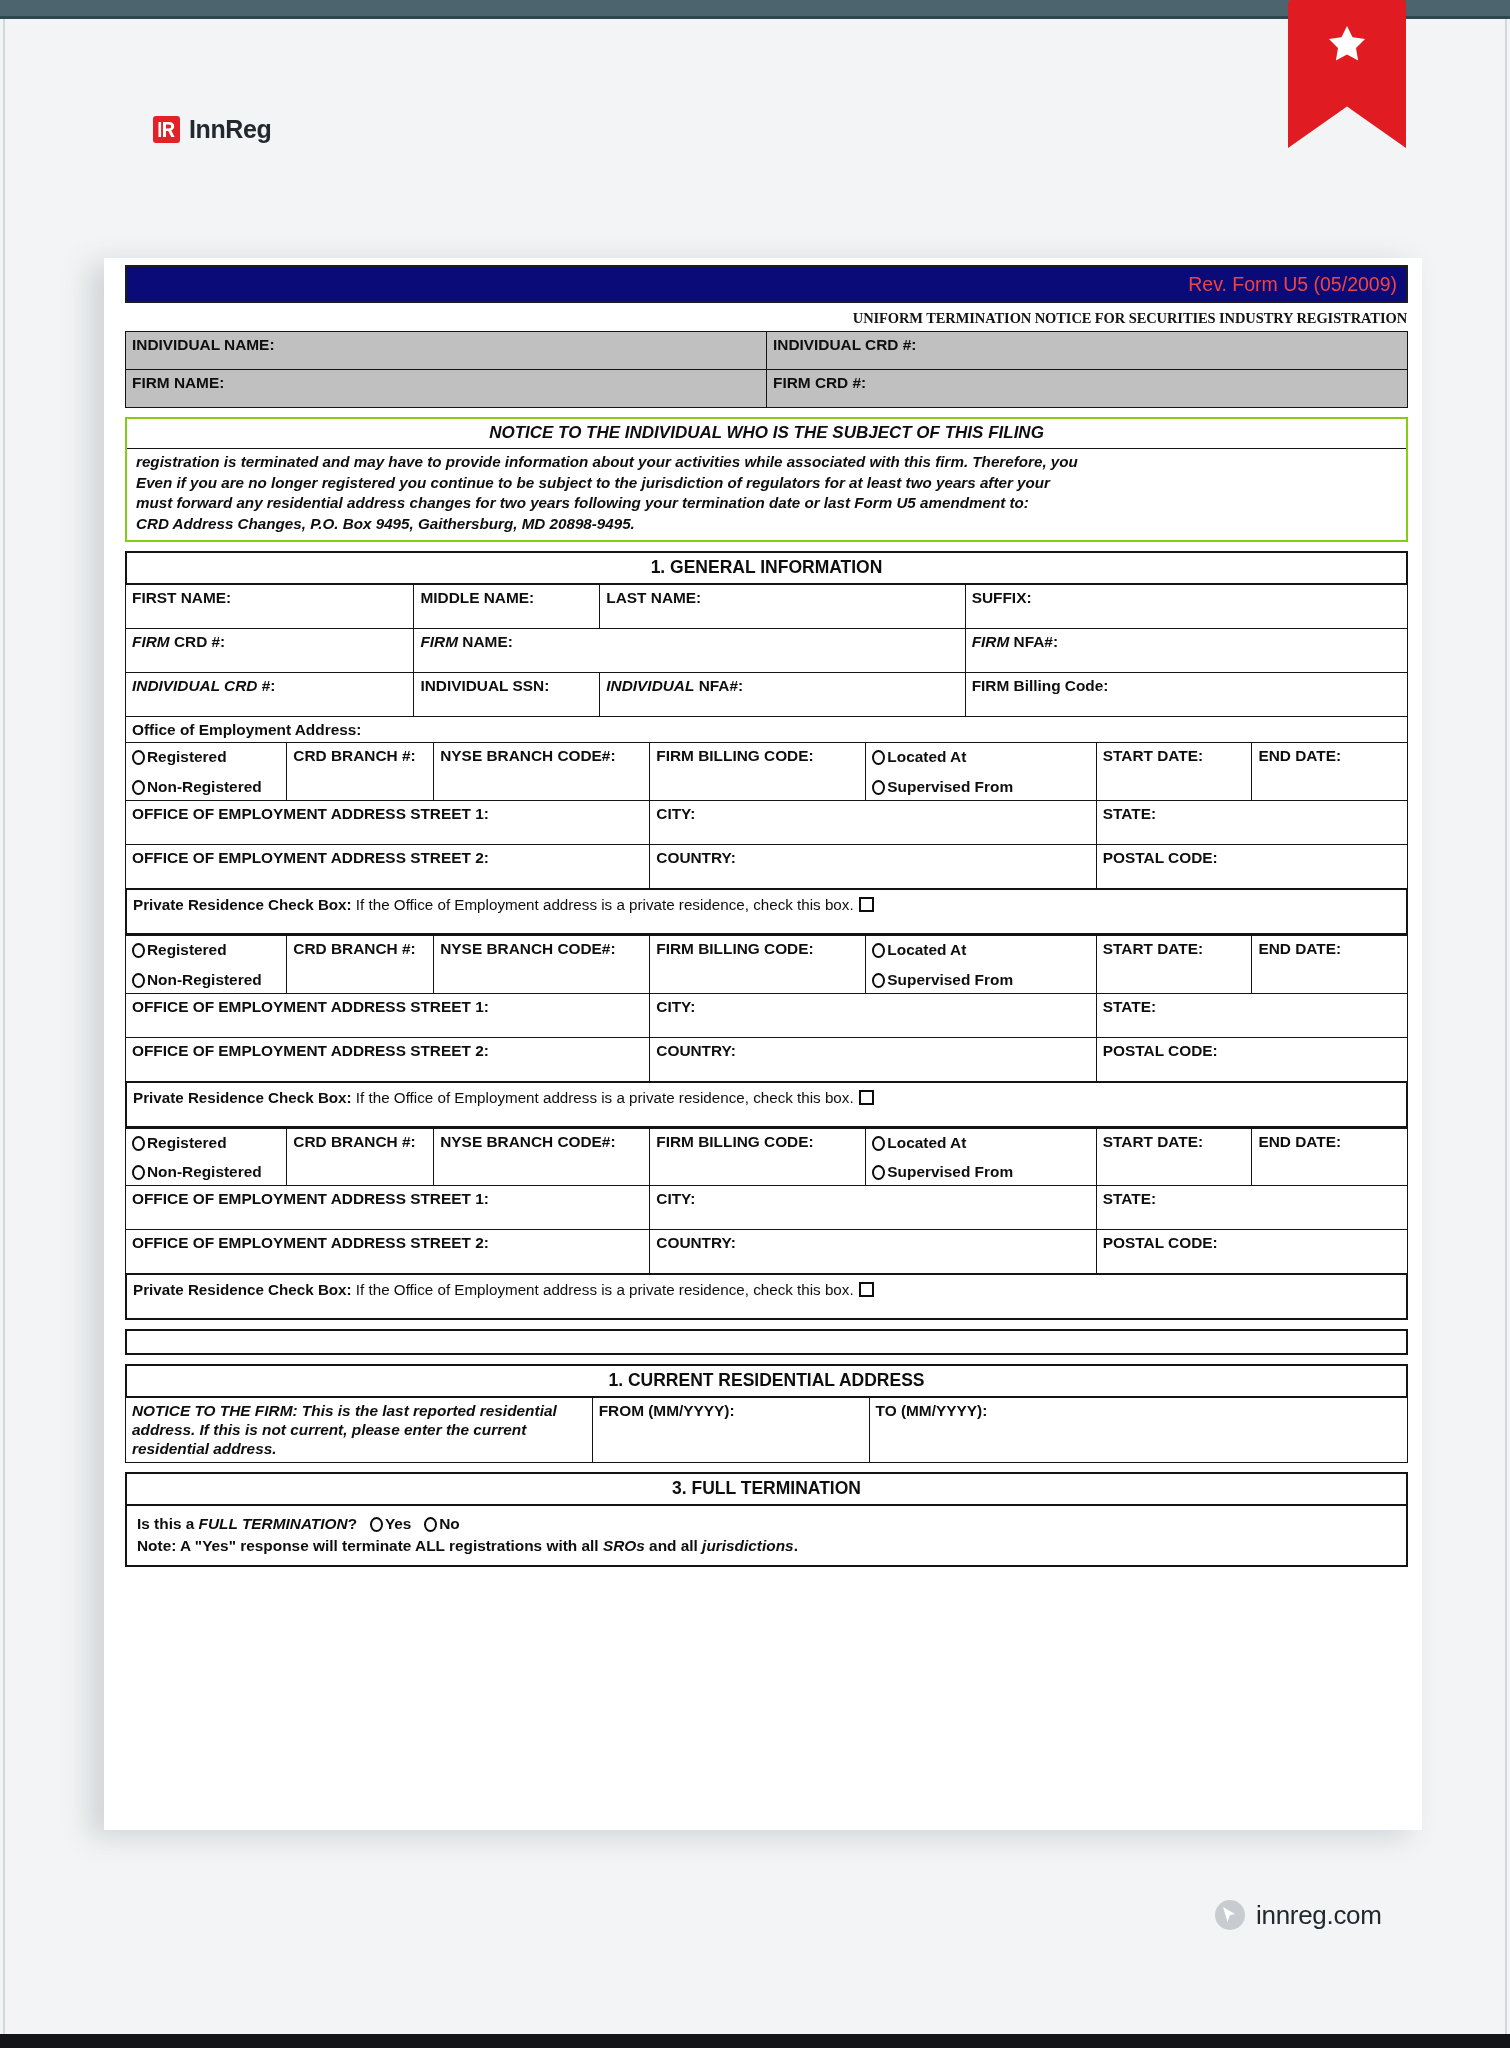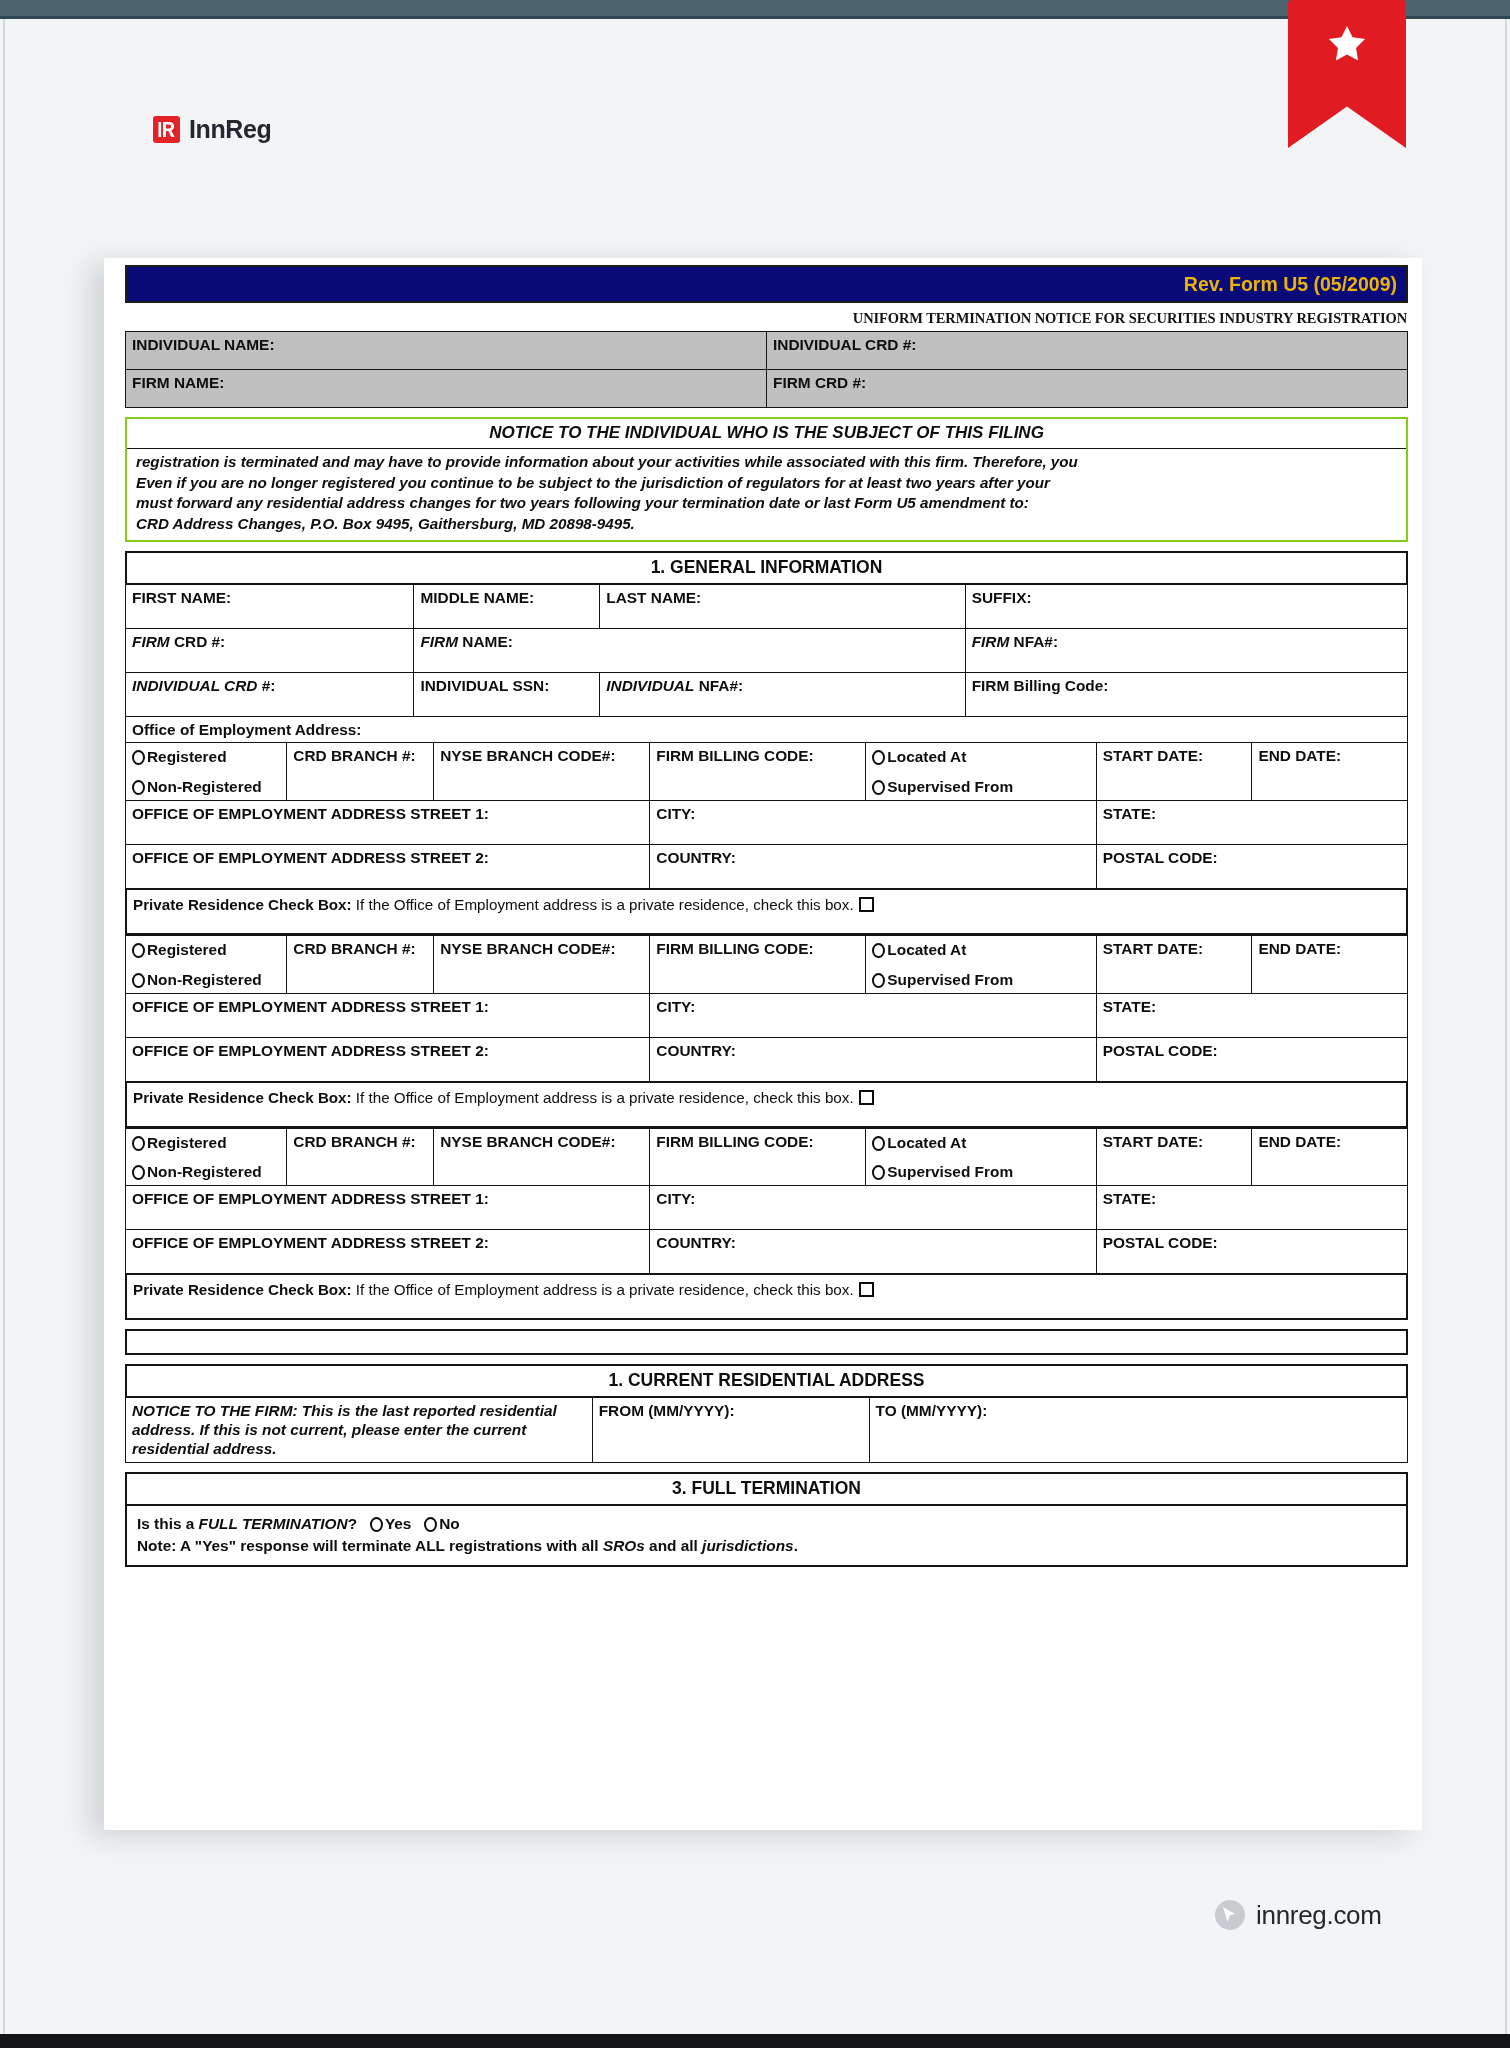--- a/index.html
+++ b/index.html
@@ -120,21 +120,21 @@
   
   .navy {
     background: #0a0a78;
     border: 2px solid #1c1c1c;
     height: 38px;
     position: relative;
   }
   .navy span {
     position: absolute; right: 9px; top: 50%;
     transform: translateY(-50%);
-    color: #eab308; font-weight: 700; font-size: 19.5px;
+    color: #ef4444; font-weight: 400; font-size: 19.5px;
     font-family: "Liberation Sans", sans-serif;
   }
   .subtitle {
     text-align: right;
     font-family: "Liberation Serif", serif;
     font-weight: 700;
     font-size: 14.5px;
     color: #131313;
     padding: 7px 1px 4px 0;
     letter-spacing: -0.1px;

